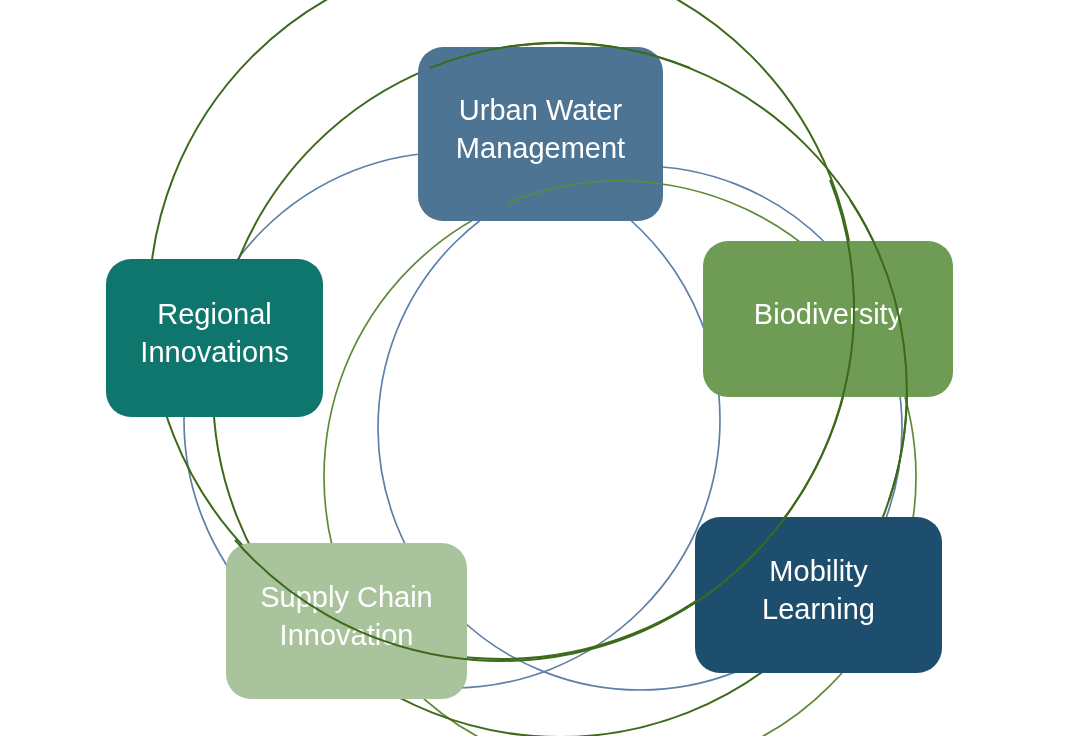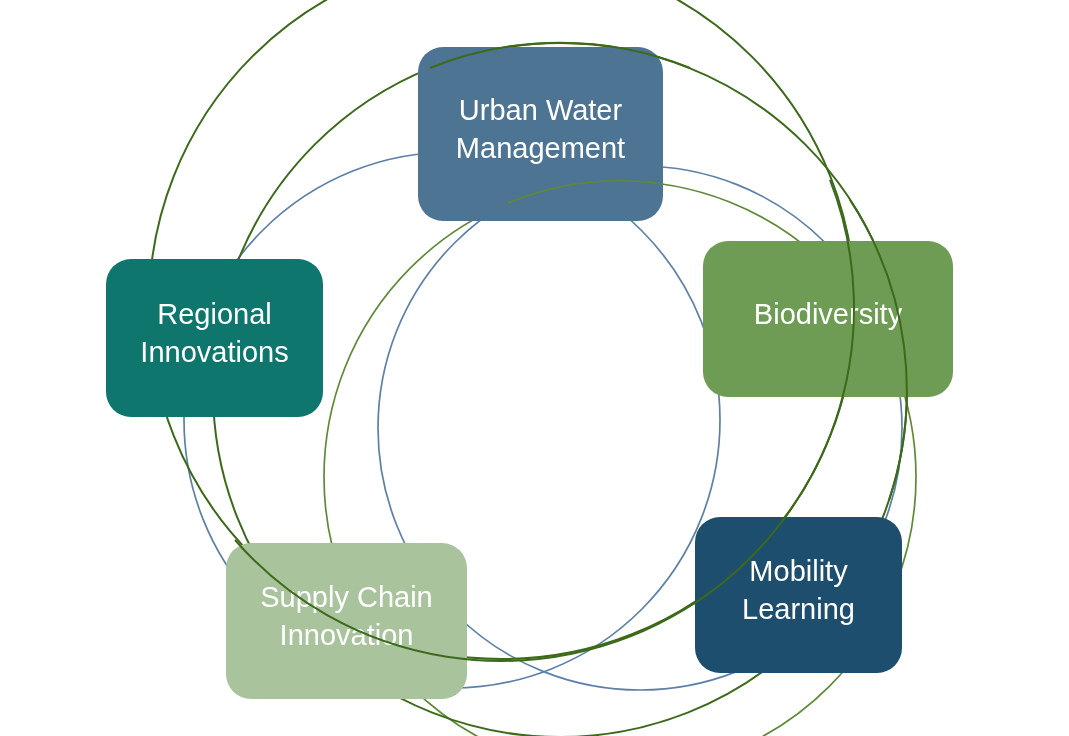--- a/index.html
+++ b/index.html
@@ -32,21 +32,21 @@
     text-align: center;
     color: #ffffff;
     font-size: 29px;
     line-height: 1.32;
     padding: 0 20px 10px 20px;
     box-sizing: border-box;
   }
   .node .label { width: 100%; }
   .node-urban    { left: 418px; top: 47px;  width: 245px; height: 174px; background: #4e7494; }
   .node-bio      { left: 703px; top: 241px; width: 250px; height: 156px; background: #6e9c54; }
-  .node-mobility { left: 695px; top: 517px; width: 207px; height: 156px; background: #1d4e6e; }
+  .node-mobility { left: 695px; top: 517px; width: 247px; height: 156px; background: #1d4e6e; }
   .node-supply   { left: 226px; top: 543px; width: 241px; height: 156px; background: #a9c39c; }
   .node-regional { left: 106px; top: 237px; width: 217px; height: 158px; background: #0f766e; margin-top: 22px; }
 </style>
 </head>
 <body>
 
 <div id="stage">
 
   <svg class="ring-layer" viewBox="0 0 1069 736" xmlns="http://www.w3.org/2000/svg">
     <circle cx="452" cy="420" r="268" fill="none" stroke="#5d80a8" stroke-width="1.7"></circle>

